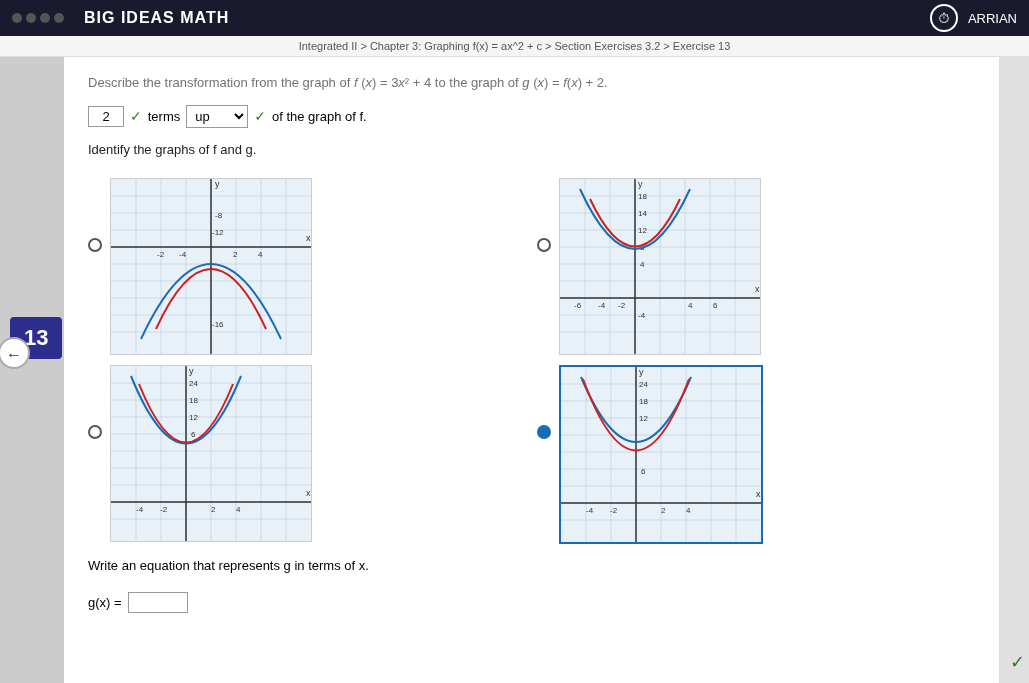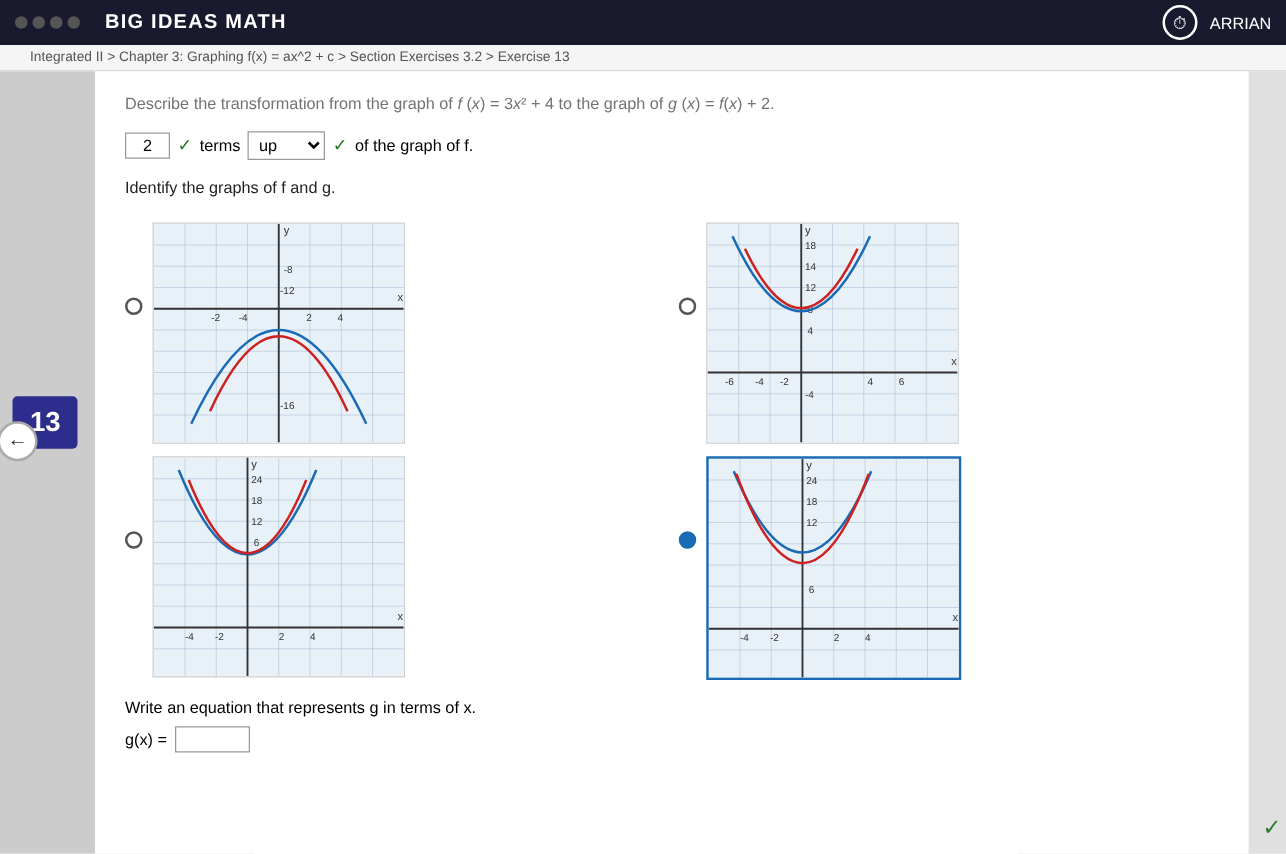--- a/index.html
+++ b/index.html
@@ -64,32 +64,33 @@
     }
 
     
     .breadcrumb-bar {
       background: #f5f5f5;
       border-bottom: 1px solid #ddd;
       padding: 4px 24px;
       font-size: 11px;
       color: #555;
       flex-shrink: 0;
+      text-align: center;
     }
 
     
     .main-content {
       flex: 1;
       display: flex;
       overflow: hidden;
     }
 
     
     .left-sidebar {
-      width: 76px;
+      width: 64px;
       background: #ccc;
       display: flex;
       flex-direction: column;
       align-items: center;
       padding-top: 20px;
       flex-shrink: 0;
       position: relative;
     }
     .exercise-badge {
       background: #2d2d8e;
@@ -199,21 +200,21 @@
       background: white;
     }
 
     
     .graph-svg {
       display: block;
     }
 
     .write-equation-text {
       font-size: 13px;
-      margin-bottom: 8px;
+      margin-bottom: 19px;
     }
     .equation-row {
       display: flex;
       align-items: center;
       gap: 6px;
       font-size: 13px;
     }
     .equation-input {
       border: 1px solid #999;
       width: 60px;

